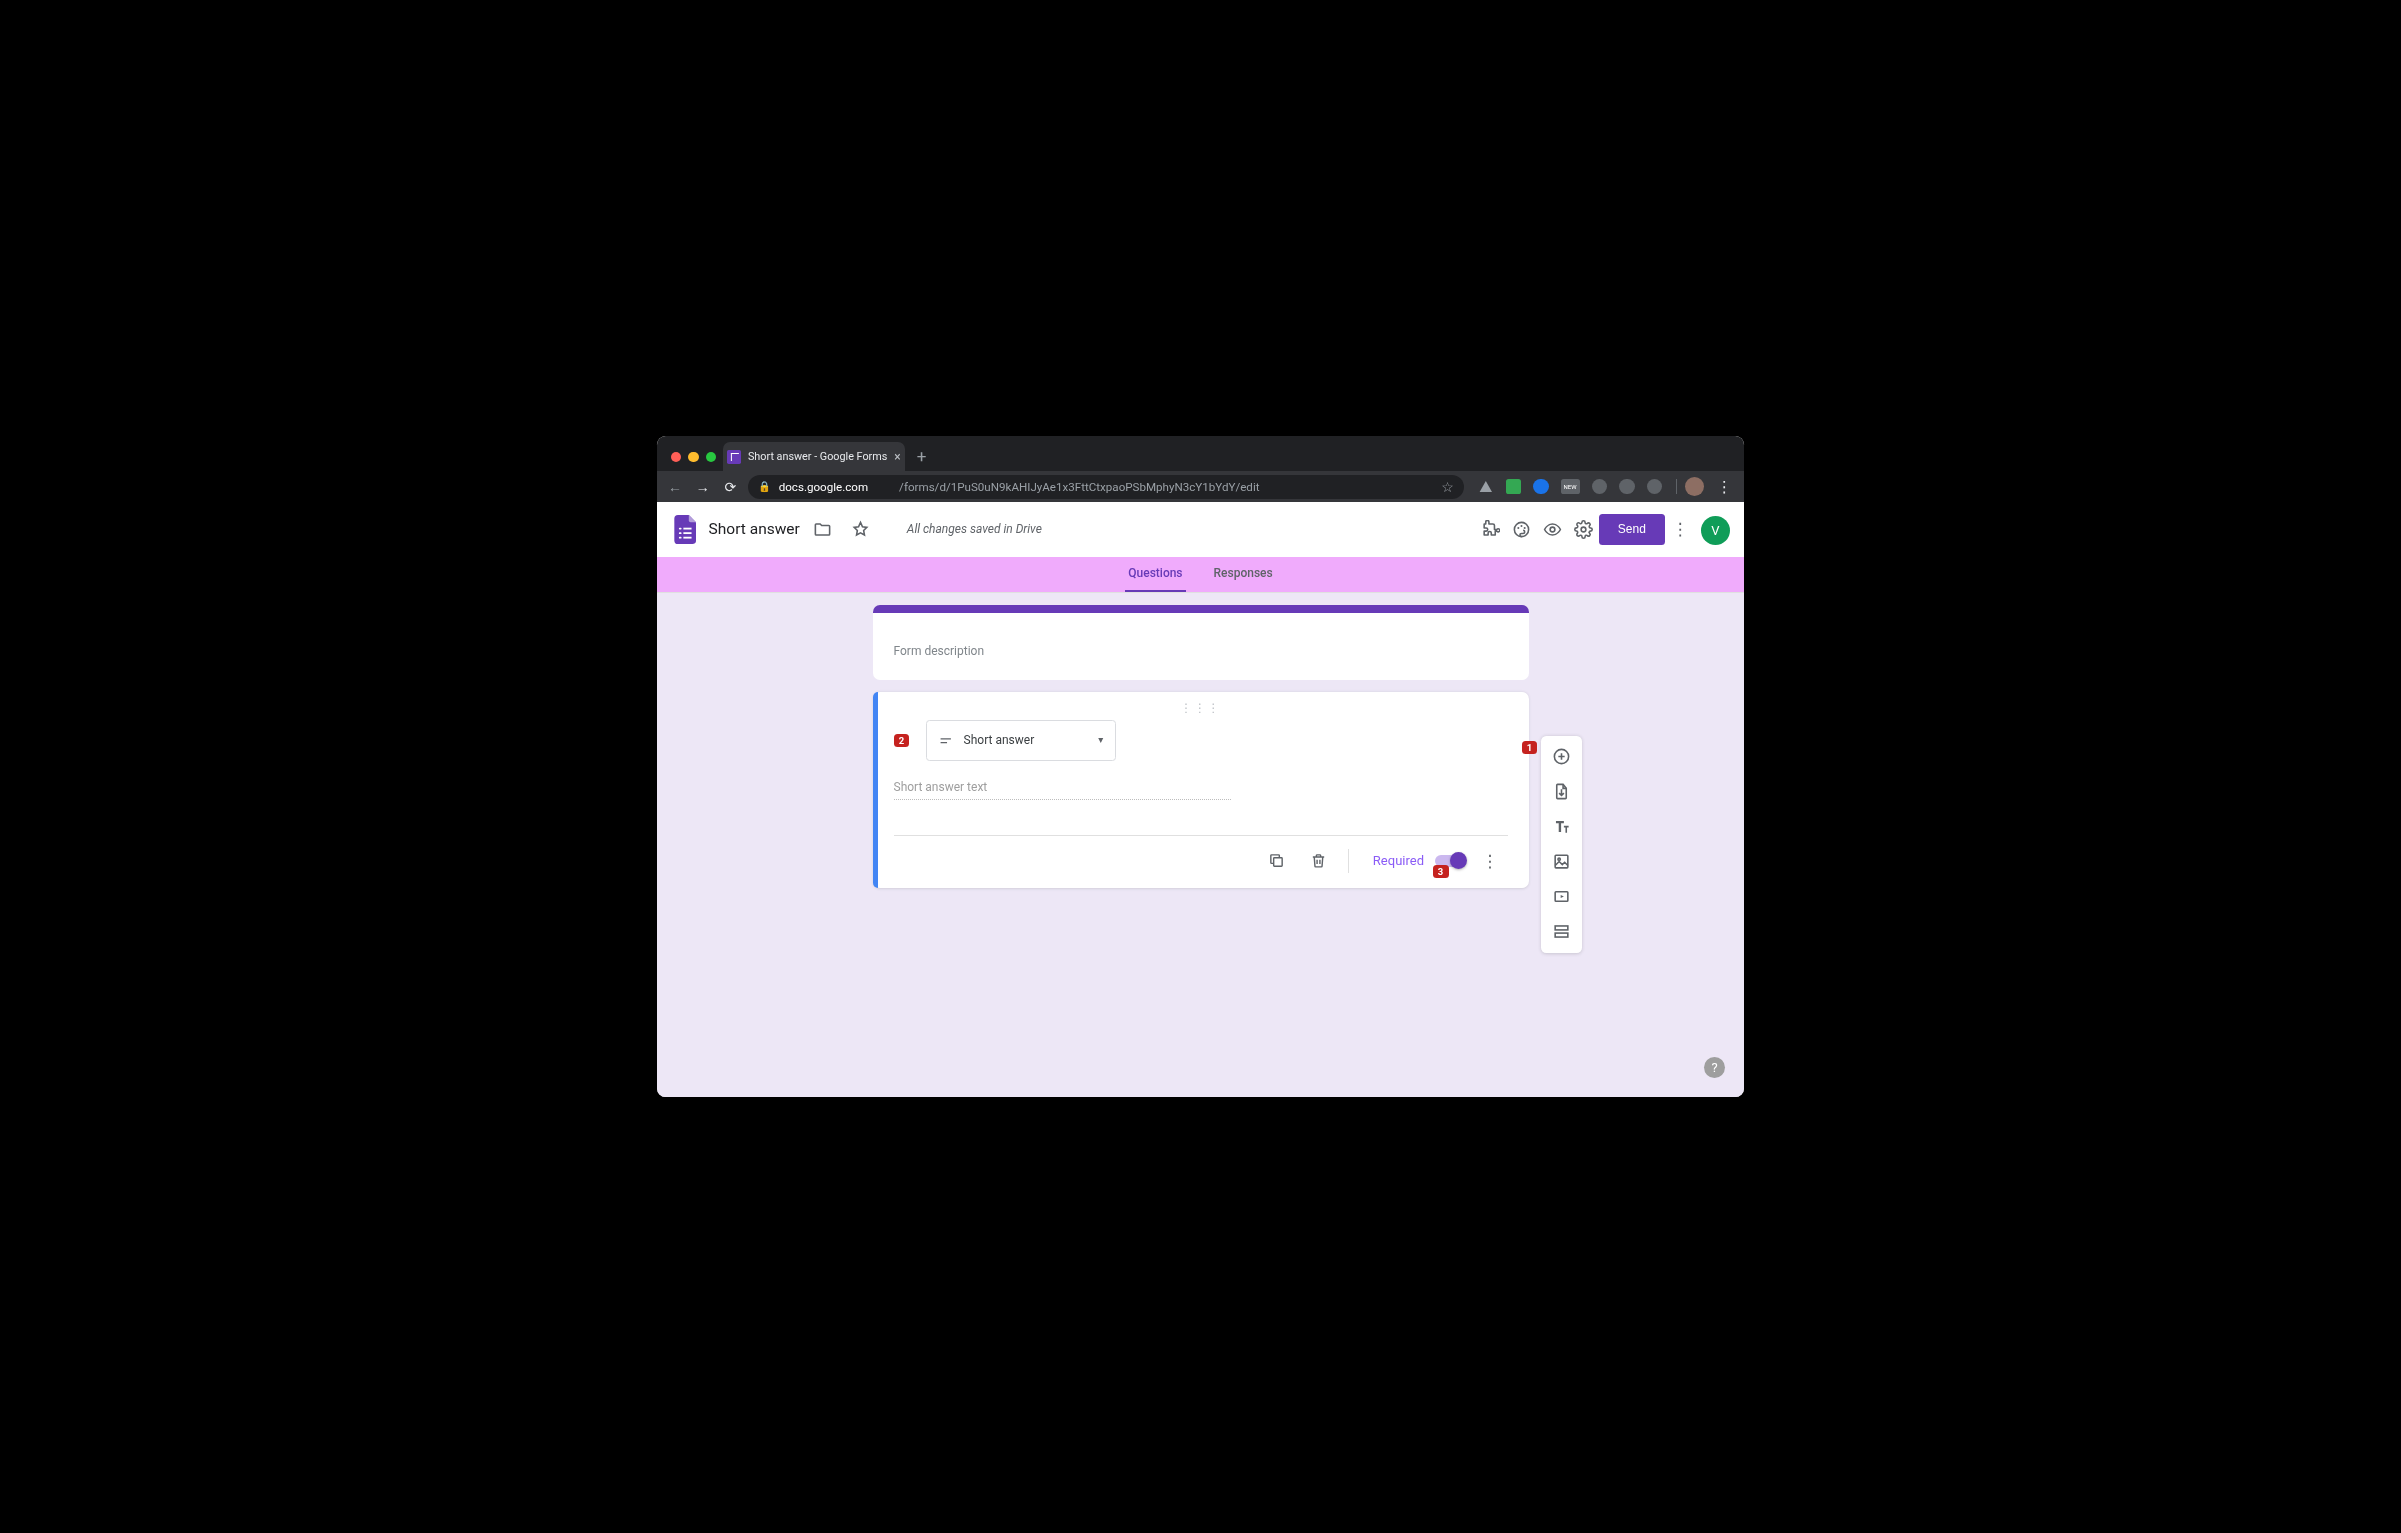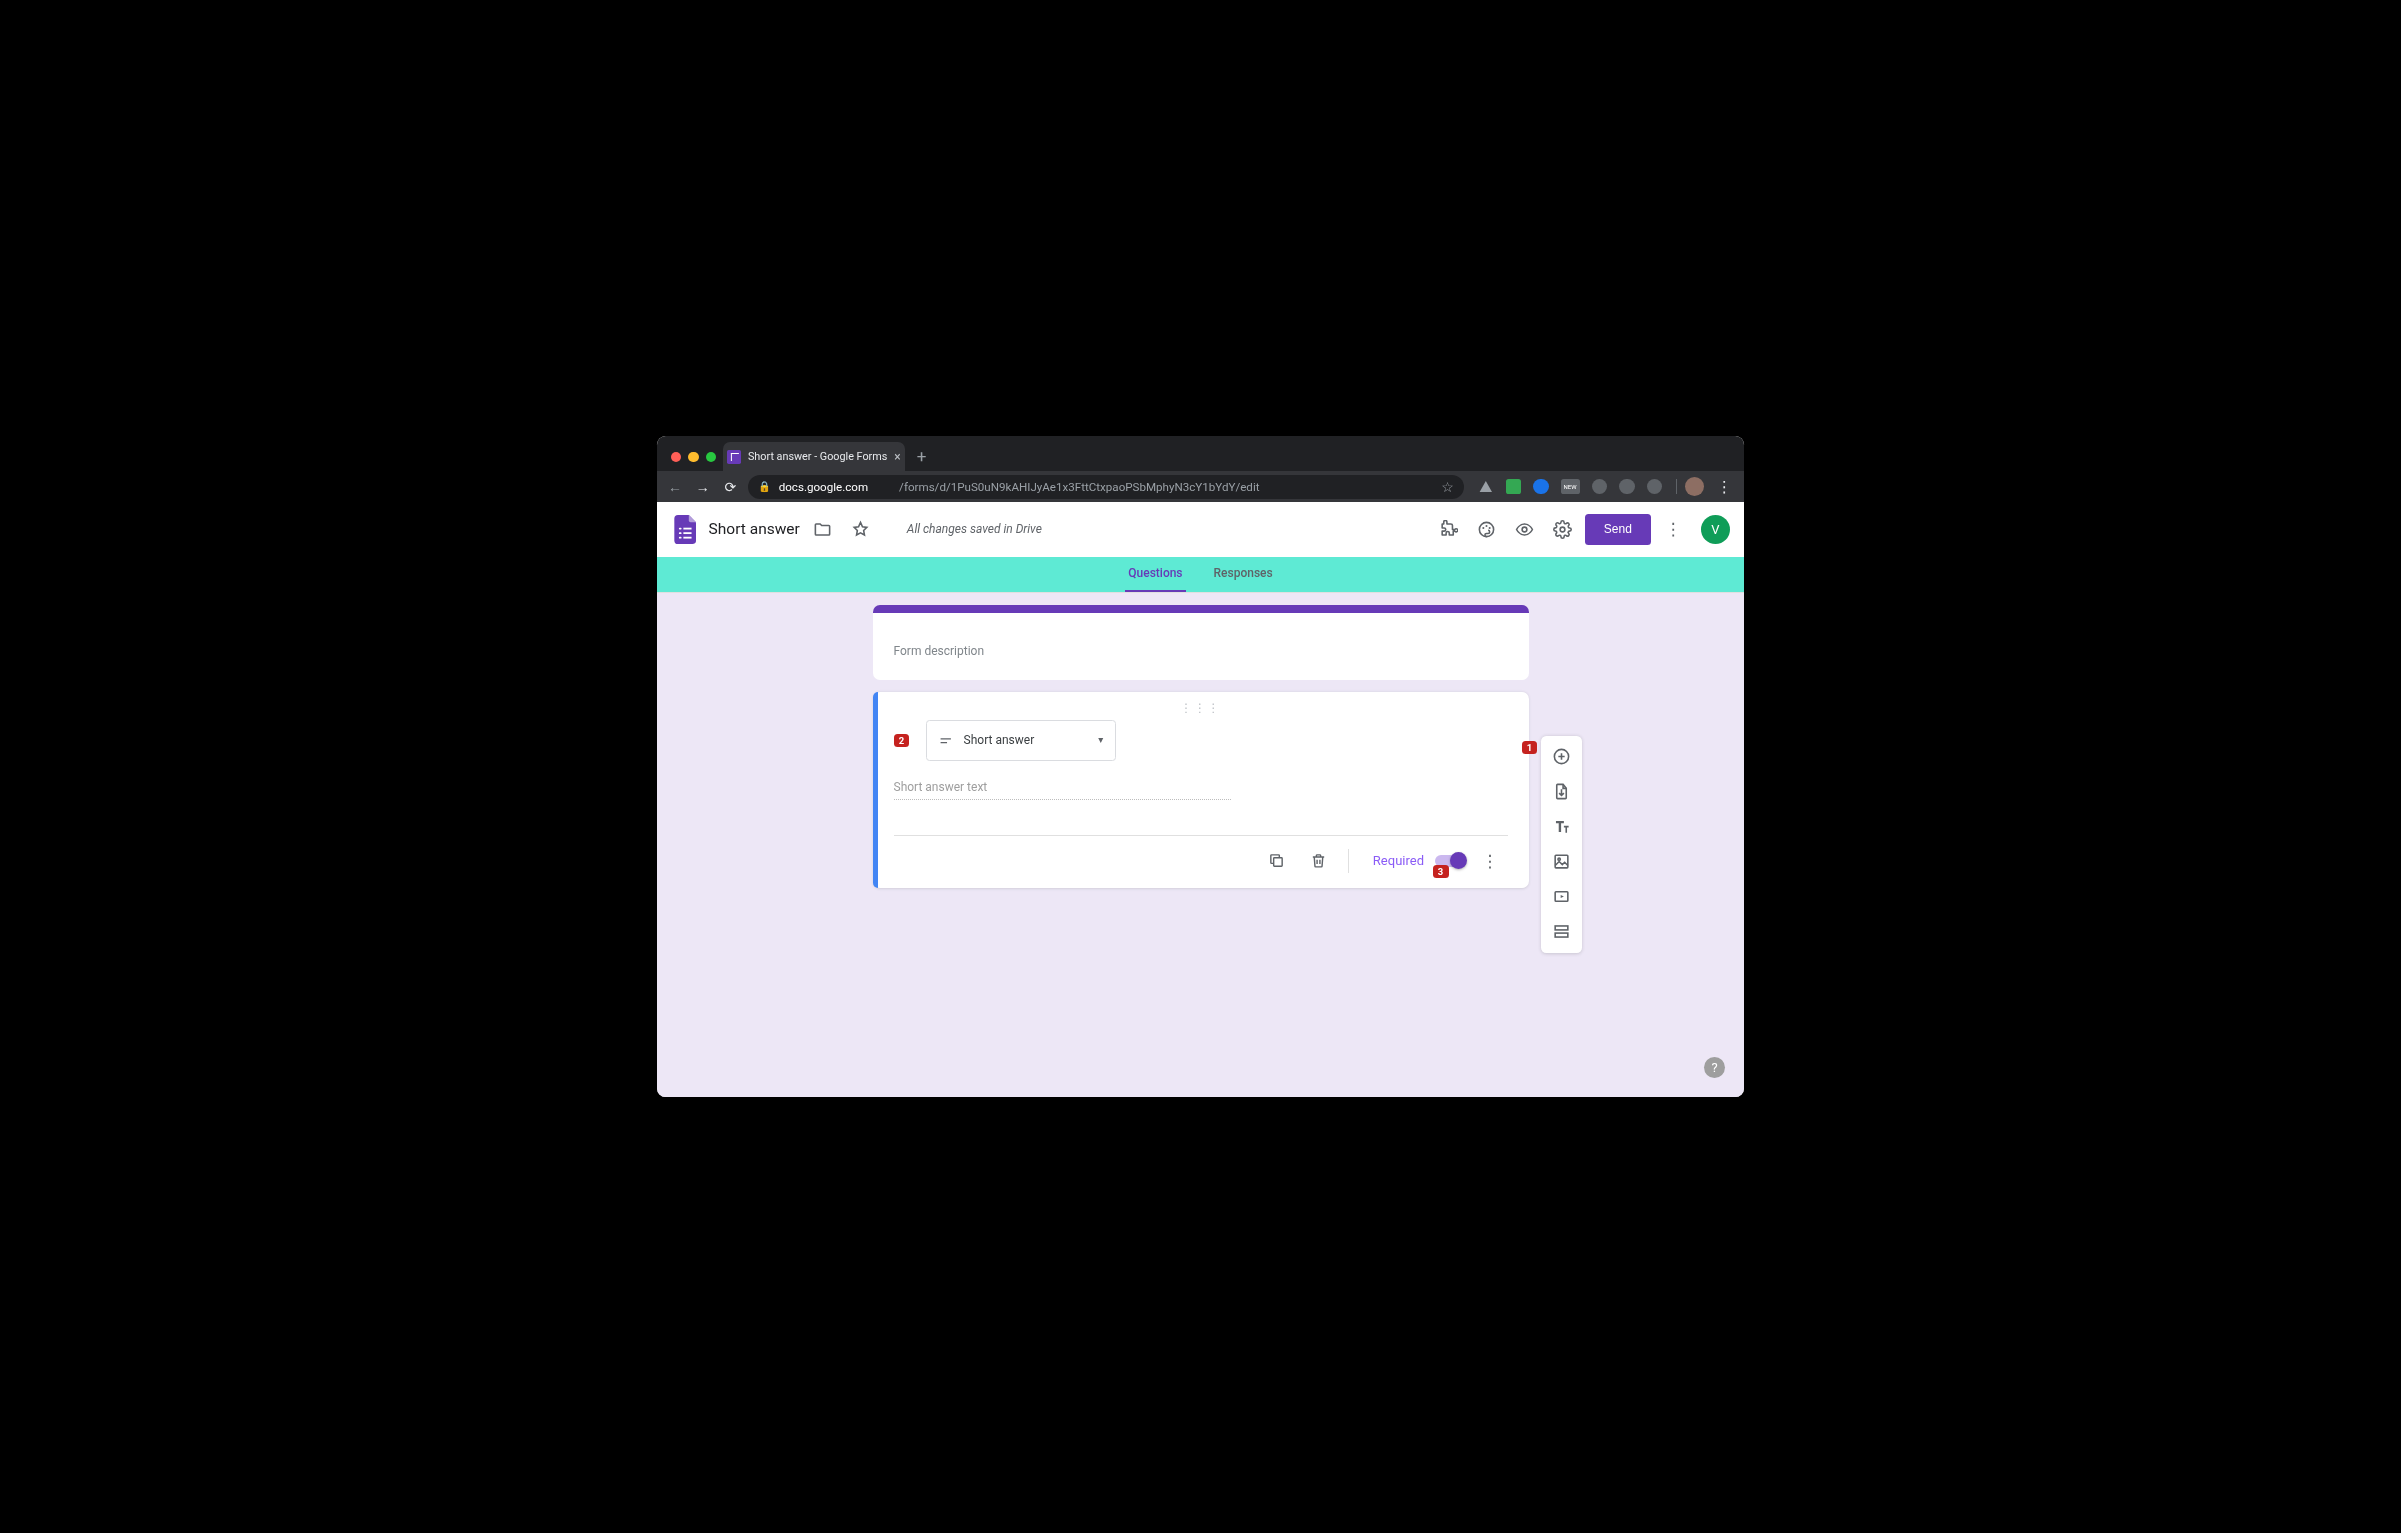--- a/index.html
+++ b/index.html
@@ -74,29 +74,29 @@
   .app-header {
     height:55px; background:#fff; display:flex; align-items:center; padding:0 14px 0 17px; gap:7px;
     border-bottom:0.9px solid transparent;
   }
   .forms-logo { width:22.4px; height:29px; position:relative; cursor:pointer; }
   .forms-logo svg { width:100%; height:100%; }
   .doc-title { font-size:15.5px; color:#202124; margin-left:5.2px; cursor:text; }
   .hicon { color:#5f6368; width:31px; height:31px; display:flex; align-items:center; justify-content:center; border-radius:50%; cursor:pointer; }
   .hicon svg { width:19px; height:19px; }
   .save-status { font-size:12px; font-style:italic; color:#5f6368; margin-left:24px; }
-  .header-right { margin-left:auto; display:flex; align-items:center; gap:7px; }
+  .header-right { margin-left:auto; display:flex; align-items:flex-end; }
   .send-btn {
     background:#673ab7; color:#fff; border:none; border-radius:3.5px;
     padding:0 19px; height:31px; font-size:12px; font-weight:500; cursor:pointer;
   }
   .avatar-app { width:29px; height:29px; border-radius:50%; background:#0f9d58; color:#fff; display:flex; align-items:center; justify-content:center; font-size:13px; cursor:pointer; margin-left:5.2px; }
 
   
-  .tabs-row { display:flex; justify-content:center; gap:24px; border-bottom:0.9px solid #e0e0e0; background:#5eead4; }
+  .tabs-row { display:flex; justify-content:center; gap:24px; border-bottom:0.9px solid #e0e0e0; background:#f0abfc; }
   .tab-item { padding:8.6px 3.5px 10.4px; font-size:12px; color:#5f6368; cursor:pointer; border-bottom:2.6px solid transparent; font-weight:500; }
   .tab-item.active { color:#673ab7; border-bottom-color:#673ab7; }
 
   
   .canvas { flex:1; background:#ede7f6; overflow:auto; position:relative; padding:12px 0 35px; }
   .form-wrap { width:656px; margin:0 auto; position:relative; }
 
   .title-card {
     background:#fff; border-radius:7px; border-top:8.6px solid #673ab7;
     padding:19px 21px 22.4px; margin-bottom:12px;

